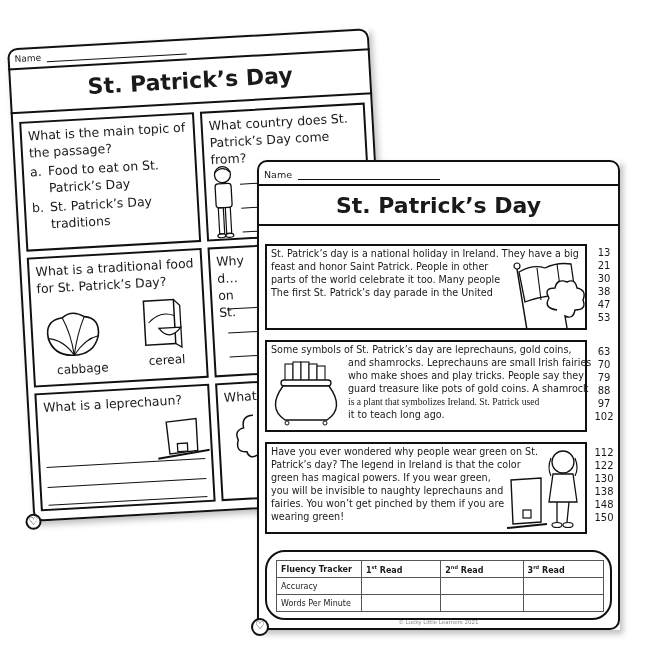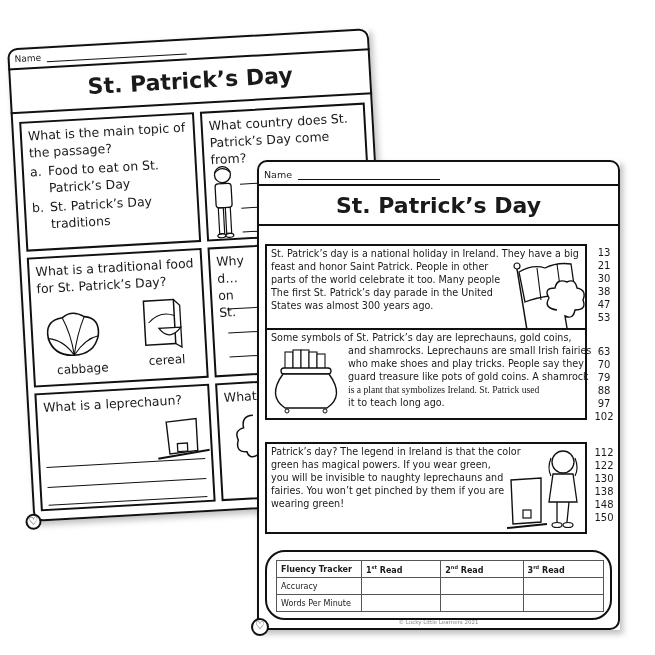--- a/index.html
+++ b/index.html
@@ -134,39 +134,38 @@
     <span>Name</span>
     <span class="line"></span>
   </div>
   <div class="title-row">St. Patrick’s Day</div>
 
   <div class="passage" style="top:84px; height:86px;">
     <div class="ln">St. Patrick’s day is a national holiday in Ireland. They have a big</div>
     <div class="ln">feast and honor Saint Patrick. People in other</div>
     <div class="ln">parts of the world celebrate it too. Many people</div>
     <div class="ln">The first St. Patrick’s day parade in the United</div>
-    <div class="ln">States was almost 300 years ago.</div>
     <svg style="position:absolute; left:246px; top:14px;" width="76" height="70" viewBox="0 0 76 70">
       <circle cx="4" cy="6" r="3" fill="#fff" stroke="#111" stroke-width="1.2"></circle>
       <path d="M4 9 L14 70" stroke="#111" stroke-width="1.5"></path>
       <path d="M6 12 Q20 4 32 8 Q44 2 58 4 L62 32 Q48 30 36 36 Q22 38 12 42 Z" fill="#fff" stroke="#111" stroke-width="1.3"></path>
       <path d="M24 8 L28 40 M44 4 L48 34" stroke="#111" stroke-width="1.1"></path>
       <path d="M44 50 Q30 48 36 38 Q30 28 42 28 Q44 18 54 22 Q62 18 64 28 Q74 30 70 40 Q74 50 62 50 Q60 60 52 56 L54 68" fill="#fff" stroke="#111" stroke-width="1.4"></path>
     </svg>
   </div>
   <div class="counts" style="top:87px;">
     <div>13</div>
     <div>21</div>
     <div>30</div>
     <div>38</div>
     <div>47</div>
     <div>53</div>
   </div>
 
-  <div class="passage" style="top:168px; height:92px;">
+  <div class="passage" style="top:180px; height:92px;">
     <div class="ln">Some symbols of St. Patrick’s day are leprechauns, gold coins,</div>
     <div class="ln" style="padding-left:77px;">and shamrocks. Leprechauns are small Irish fairies</div>
     <div class="ln" style="padding-left:77px;">who make shoes and play tricks. People say they</div>
     <div class="ln" style="padding-left:77px;">guard treasure like pots of gold coins. A shamrock</div>
     <div class="ln" style="padding-left:77px;font-family:Liberation Serif, serif;">is a plant that symbolizes Ireland. St. Patrick used</div>
     <div class="ln" style="padding-left:77px;">it to teach long ago.</div>
     <svg style="position:absolute; left:4px; top:18px;" width="70" height="66" viewBox="0 0 70 66">
       <rect x="14" y="4" width="8" height="18" fill="#fff" stroke="#111" stroke-width="1.1"></rect>
       <rect x="22" y="2" width="8" height="20" fill="#fff" stroke="#111" stroke-width="1.1"></rect>
       <rect x="30" y="2" width="8" height="20" fill="#fff" stroke="#111" stroke-width="1.1"></rect>
@@ -181,20 +180,21 @@
   <div class="counts" style="top:186px;">
     <div>63</div>
     <div>70</div>
     <div>79</div>
     <div>88</div>
     <div>97</div>
     <div>102</div>
   </div>
 
   <div class="passage" style="top:282px; height:92px;">
+    <div class="ln">Have you ever wondered why people wear green on St.</div>
     <div class="ln">Patrick’s day? The legend in Ireland is that the color</div>
     <div class="ln">green has magical powers. If you wear green,</div>
     <div class="ln">you will be invisible to naughty leprechauns and</div>
     <div class="ln">fairies. You won’t get pinched by them if you are</div>
     <div class="ln">wearing green!</div>
     <svg style="position:absolute; left:240px; top:2px;" width="80" height="86" viewBox="0 0 80 86">
       <path d="M4 34 L34 32 L34 76 L6 78 Z" fill="#fff" stroke="#111" stroke-width="1.4"></path>
       <rect x="16" y="64" width="8" height="8" fill="none" stroke="#111" stroke-width="1.2"></rect>
       <path d="M0 82 L40 78" stroke="#111" stroke-width="2"></path>
       <circle cx="56" cy="16" r="11" fill="#fff" stroke="#111" stroke-width="1.3"></circle>

